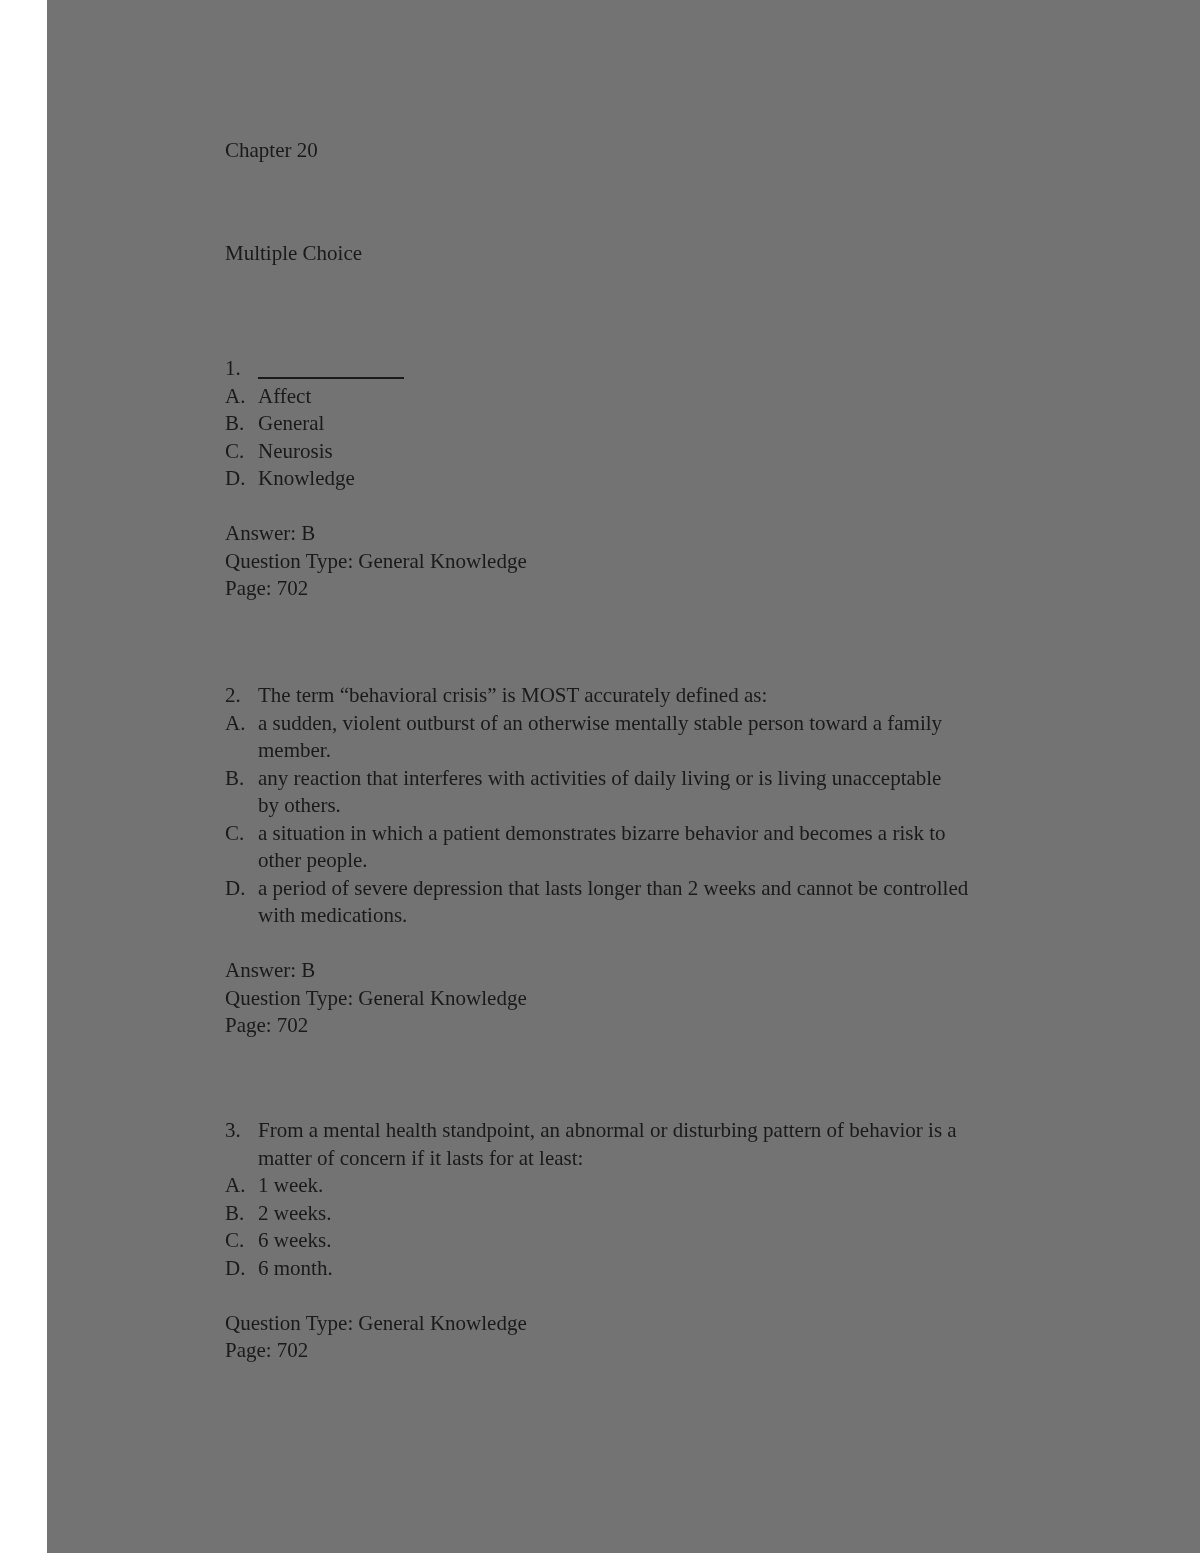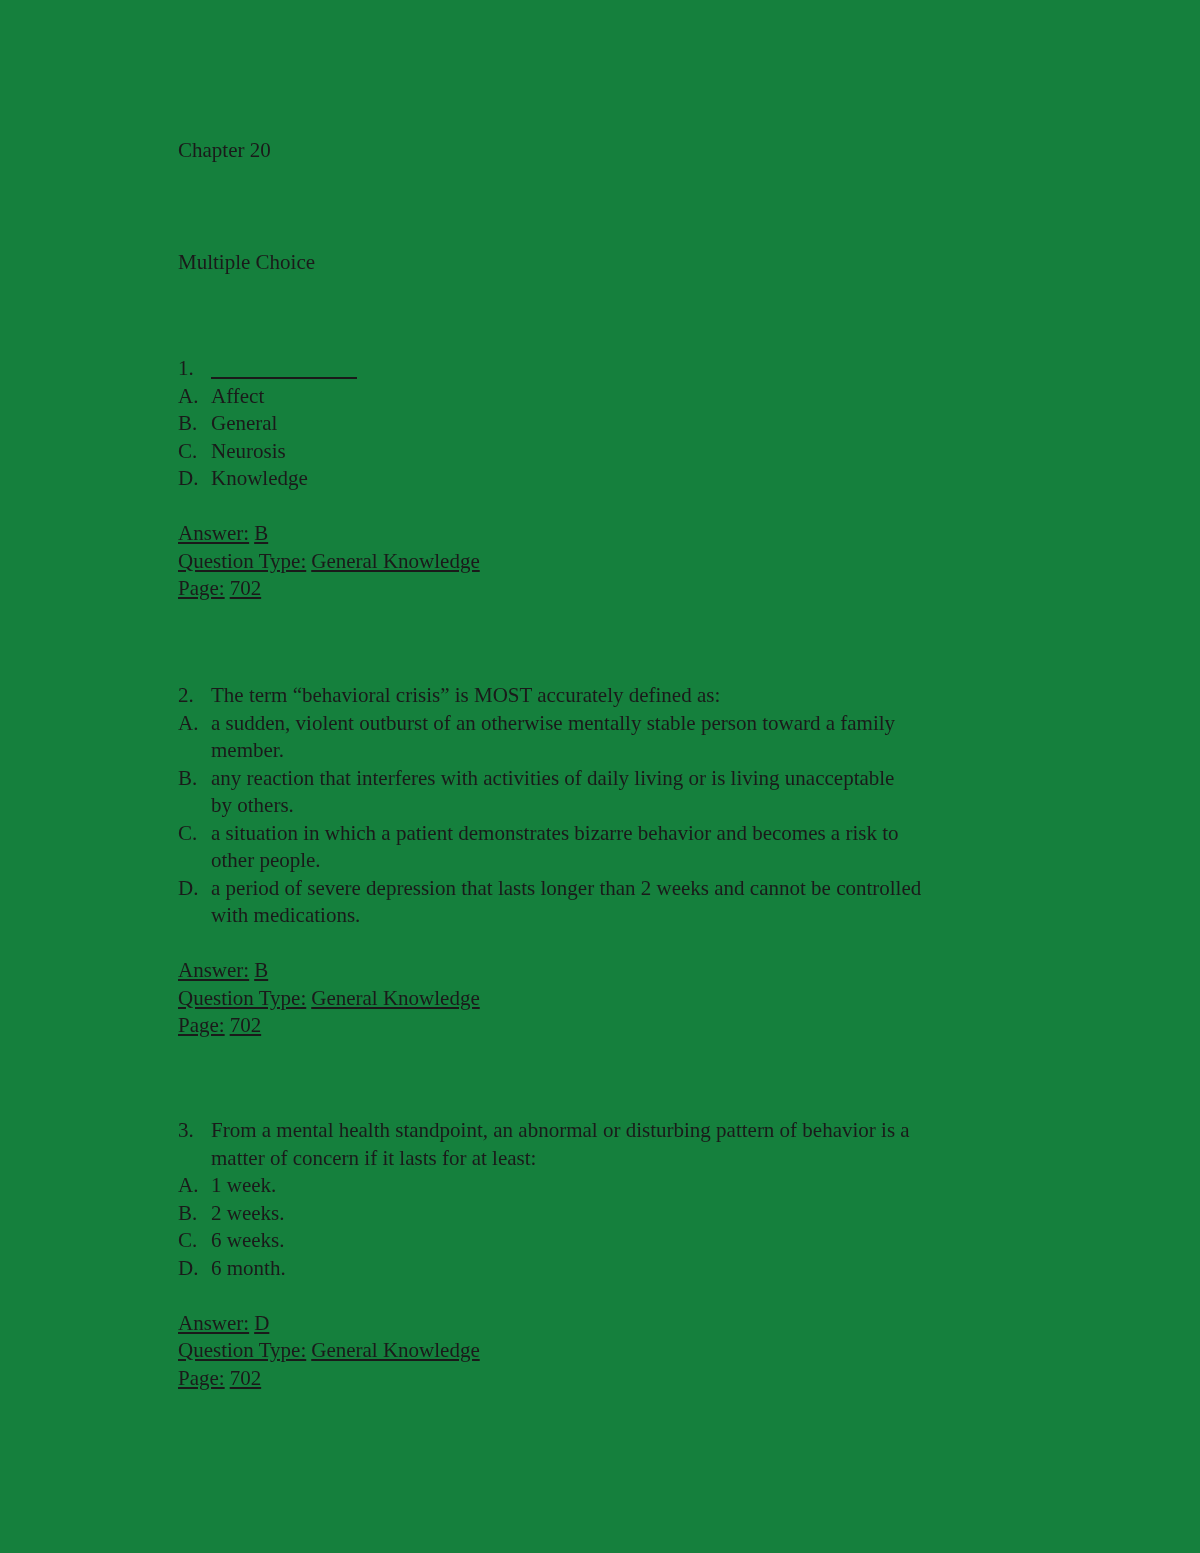--- a/index.html
+++ b/index.html
@@ -12,29 +12,30 @@
     height: 1553px;
     position: relative;
     font-family: "Liberation Serif", "DejaVu Serif", serif;
     font-size: 21px;
     line-height: 27.5px;
     color: #1a1a1a;
   }
   .page {
     position: absolute;
     inset: 0;
-    background: #15803d;
+    background: #737373;
+    margin-left: 47px;
   }
   .heading {
     position: absolute;
     left: 178px;
     width: 870px;
   }
   .chapter-title { top: 137px; }
-  .section-title { top: 249px; }
+  .section-title { top: 240px; }
   .question {
     position: absolute;
     left: 178px;
     width: 872px;
   }
   .q1 { top: 355px; }
   .q2 { top: 682px; }
   .q3 { top: 1117px; }
   .row {
     display: grid;
@@ -56,21 +57,20 @@
   .blank {
     display: inline-block;
     width: 146px;
     height: 18px;
     border-bottom: 2px solid #1a1a1a;
     vertical-align: -4px;
     margin-right: 4px;
   }
   .meta {
     margin-top: 27.5px;
-    text-decoration: underline;
   }
   .meta-label {
     margin-right: 5px;
   }
 </style>
 </head>
 <body>
 
 <div class="page">
 
@@ -153,19 +153,18 @@
     </div>
     <div class="row">
       <span class="cell-letter">C.</span>
       <span class="cell-text">6 weeks.</span>
     </div>
     <div class="row">
       <span class="cell-letter">D.</span>
       <span class="cell-text">6 month.</span>
     </div>
     <div class="meta">
-      <div class="meta-line"><span class="meta-label">Answer:</span><span>D</span></div>
       <div class="meta-line"><span class="meta-label">Question Type:</span><span>General Knowledge</span></div>
       <div class="meta-line"><span class="meta-label">Page:</span><span>702</span></div>
     </div>
   </section>
 
 </div>
 
 </body></html>

